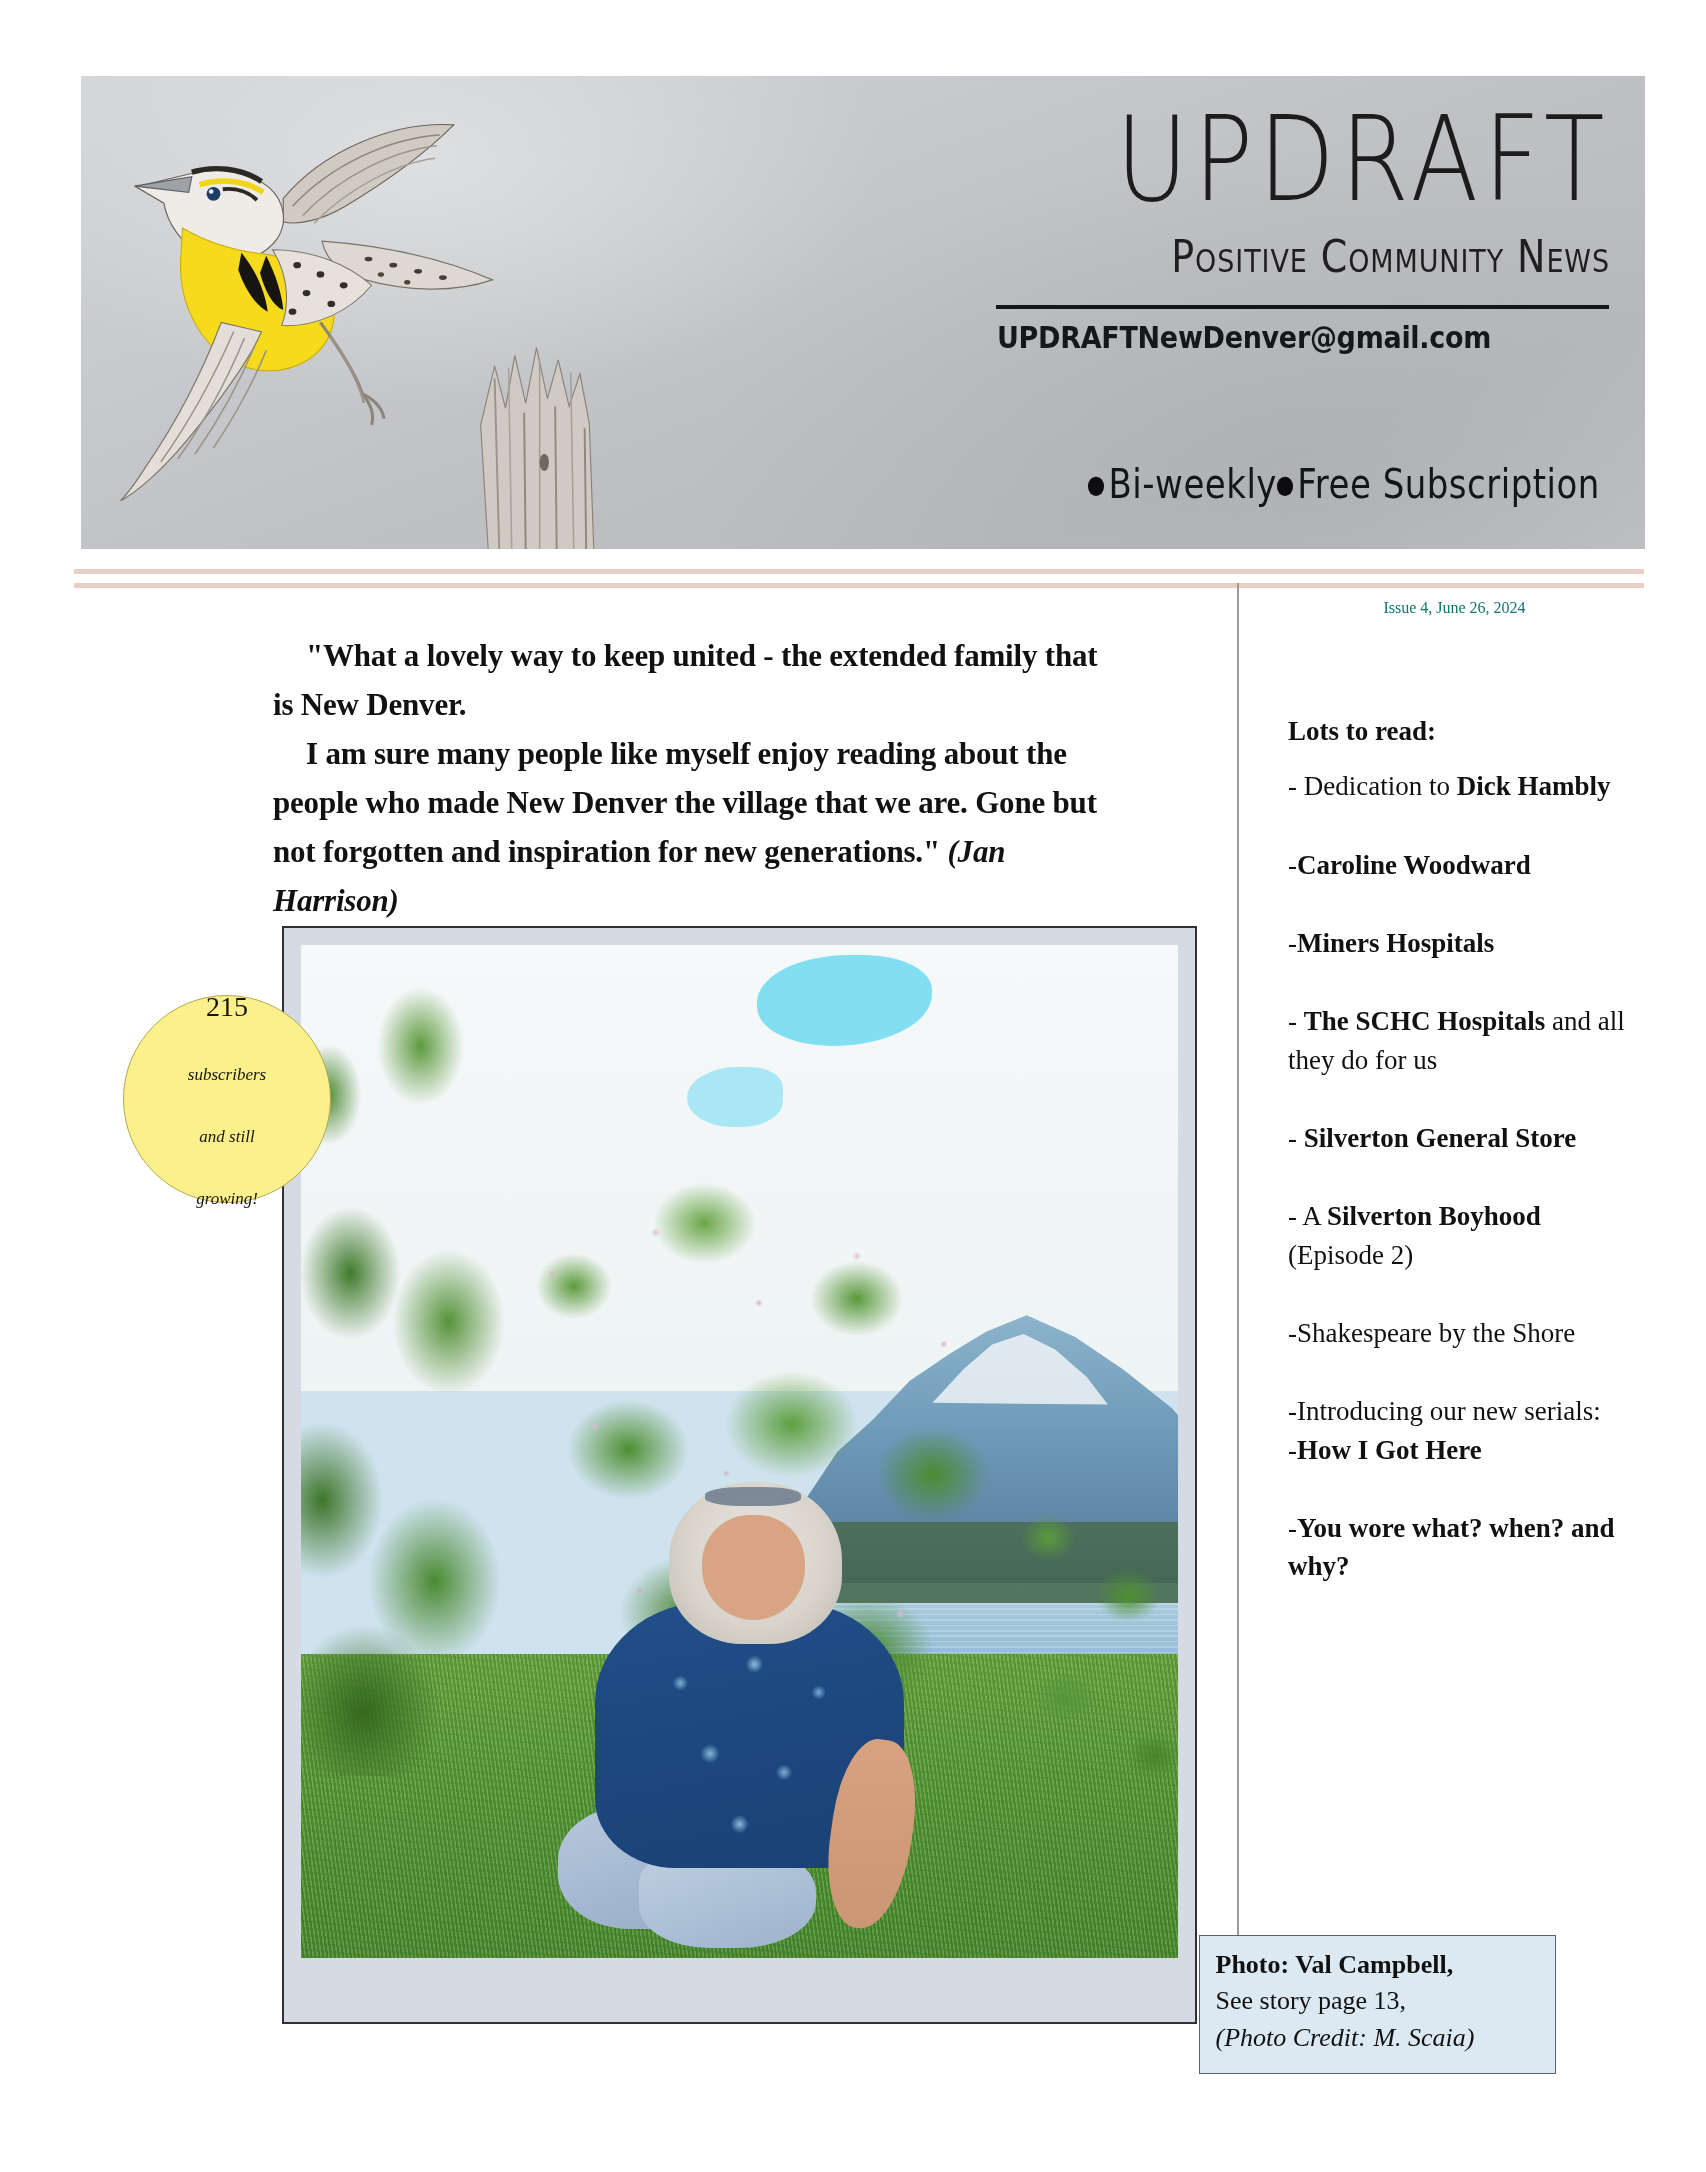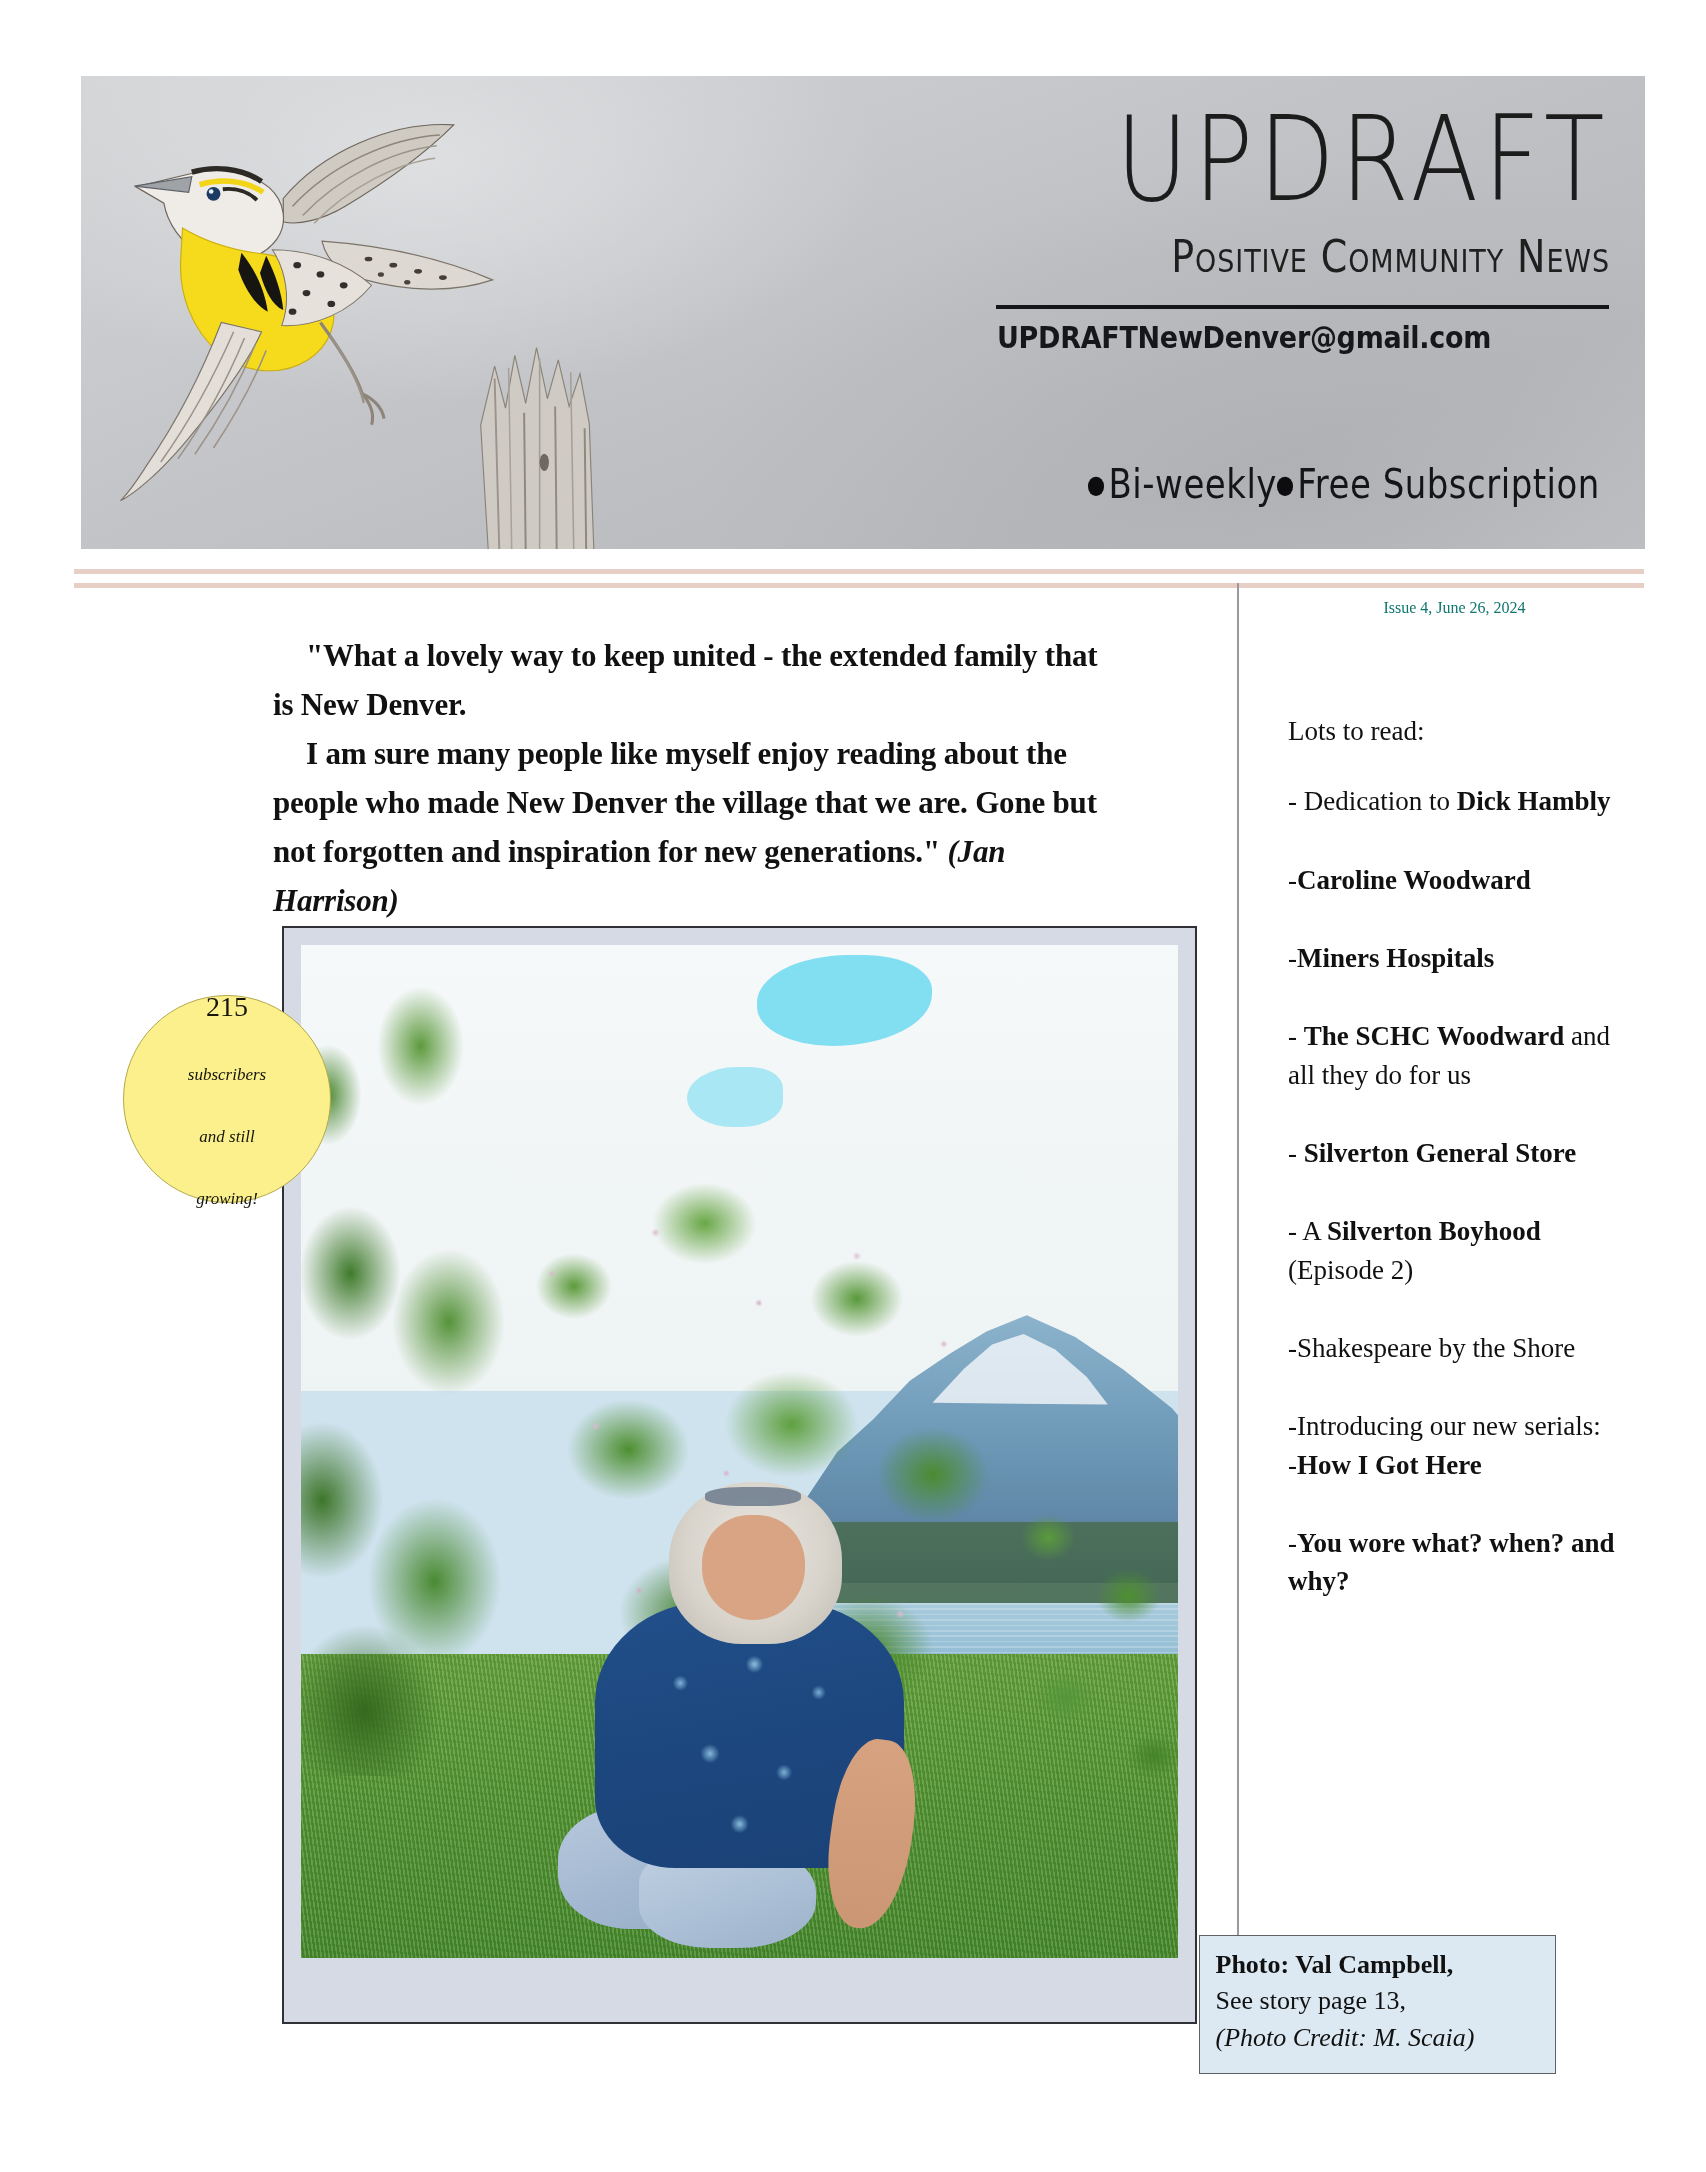--- a/index.html
+++ b/index.html
@@ -425,22 +425,22 @@
     position: absolute;
     left: 1288px;
     top: 712px;
     width: 349px;
     font-family: "Liberation Serif", serif;
     font-size: 27px;
     color: #111111;
     line-height: 1.42;
   }
   .toc .heading {
-    font-weight: 400;
-    margin-bottom: 32px;
+    font-weight: 700;
+    margin-bottom: 17px;
   }
   .toc-item { margin-bottom: 40px; }
   .toc-item .b { font-weight: 700; }
   .toc-item .n { font-weight: 400; }
   .toc-item.tight { margin-bottom: 0; }
 
   
   .caption-box {
     position: absolute;
     left: 1199px;
@@ -598,21 +598,21 @@
 
   <div class="toc-item">
     <span class="n">-</span><span class="b">Caroline Woodward</span><span class="n"></span>
   </div>
 
   <div class="toc-item">
     <span class="n">-</span><span class="b">Miners Hospitals</span><span class="n"></span>
   </div>
 
   <div class="toc-item">
-    <span class="n">- </span><span class="b">The SCHC Woodward</span><span class="n"> and all they do for us</span>
+    <span class="n">- </span><span class="b">The SCHC Hospitals</span><span class="n"> and all they do for us</span>
   </div>
 
   <div class="toc-item">
     <span class="n">- </span><span class="b">Silverton General Store</span><span class="n"></span>
   </div>
 
 
   <div class="toc-item">
     <span class="n">- A </span><span class="b">Silverton Boyhood</span><span class="n"> (Episode 2)</span>
   </div>

